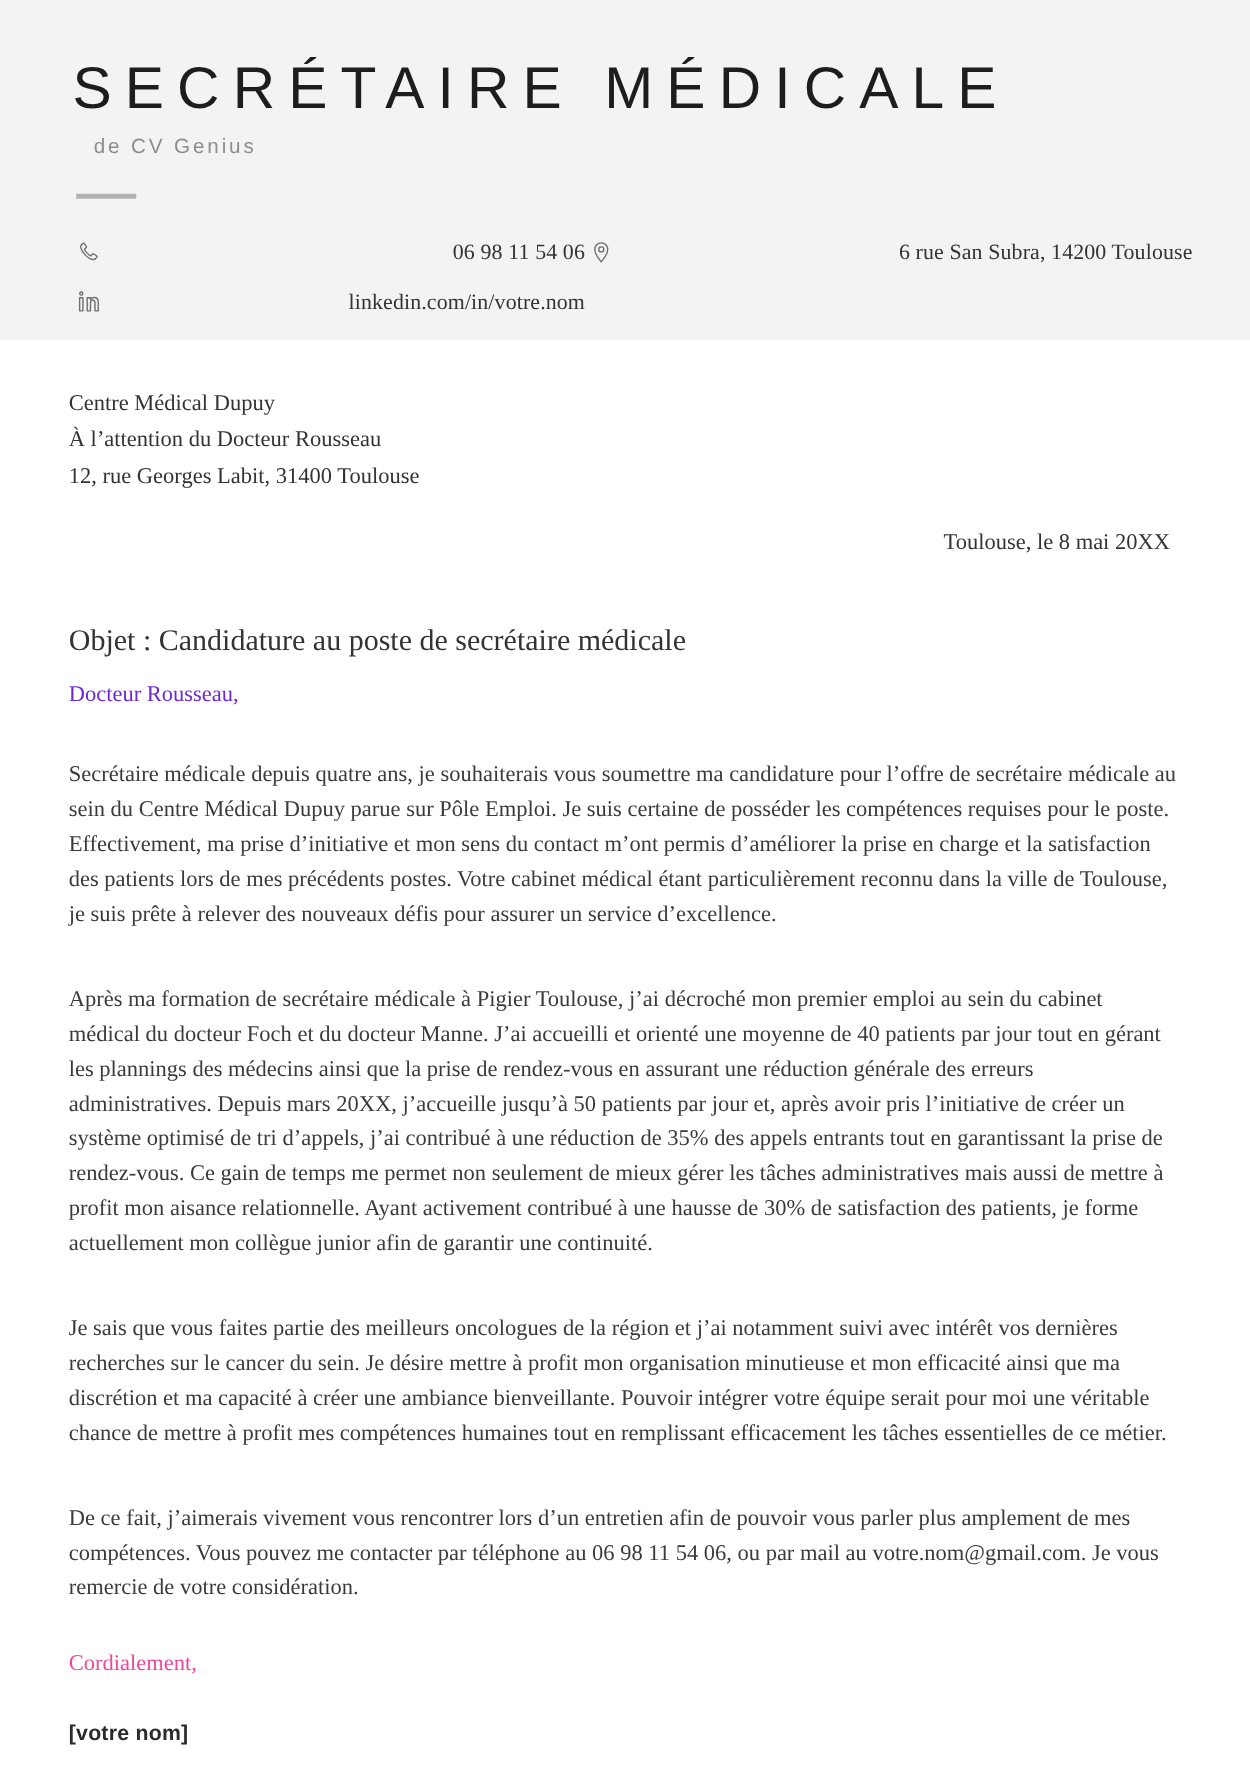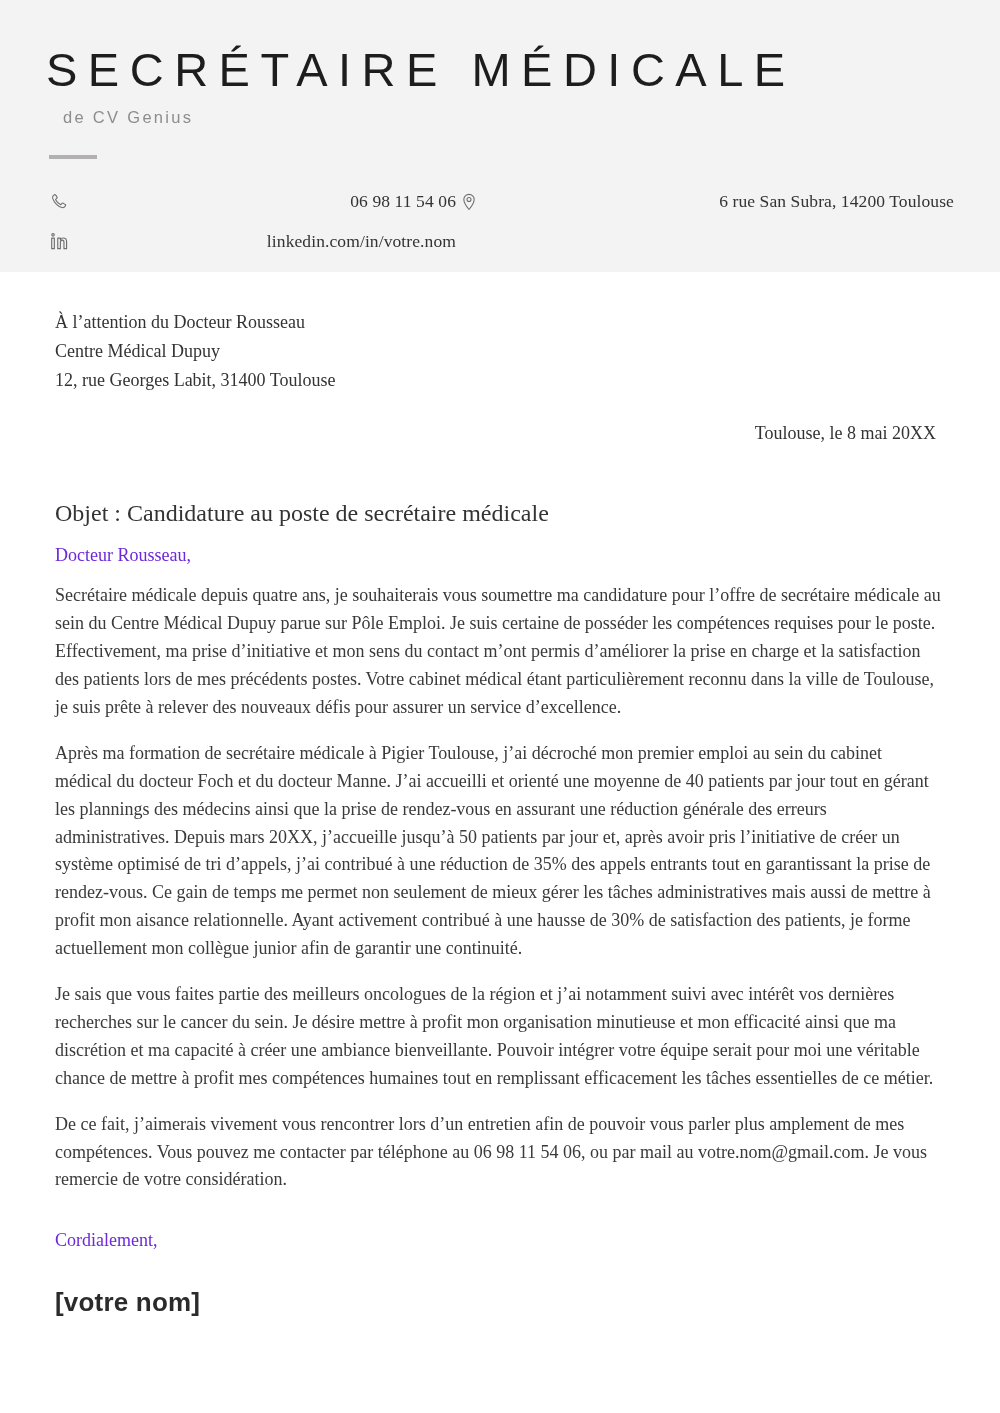--- a/index.html
+++ b/index.html
@@ -12,21 +12,21 @@
     height: 1413px;
     font-family: "Liberation Serif", "DejaVu Serif", serif;
     color: #3a3a3a;
     overflow: hidden;
     position: relative;
   }
 
   
   .header-band {
     background: #f2f3f2;
-    padding: 44px 0 0 0;
+    padding: 44px 0 0 12px;
     height: 272px;
     box-sizing: border-box;
   }
   .header-inner {
     padding: 0 46px;
   }
   .doc-title {
     font-family: "Liberation Sans", "DejaVu Sans", sans-serif;
     font-size: 47px;
     font-weight: 300;
@@ -109,33 +109,33 @@
   .salutation {
     font-size: 18px;
     color: #6d28d9;
     margin-top: 18px;
   }
 
   .body-para {
     font-size: 18px;
     line-height: 1.55;
     color: #3a3a3a;
-    margin-top: 16px;
+    margin-top: 40px;
     text-align: left;
     max-width: 888px;
   }
 
   .closing {
     font-size: 18px;
-    color: #6d28d9;
+    color: #ec4899;
     margin-top: 36px;
   }
   .signature {
     font-family: "Liberation Sans", "DejaVu Sans", sans-serif;
-    font-size: 26px;
+    font-size: 17px;
     font-weight: 700;
     color: #2b2b2b;
     margin-top: 36px;
     letter-spacing: 0.2px;
   }
 </style>
 </head>
 <body>
 
 <div class="header-band">
@@ -177,22 +177,22 @@
         <span class="contact-text">linkedin.com/in/votre.nom</span>
       </div>
 
     </div>
   </div>
 </div>
 
 <div class="letter">
 
   <div class="recipient">
+    <div>Centre Médical Dupuy</div>
     <div>À l’attention du Docteur Rousseau</div>
-    <div>Centre Médical Dupuy</div>
     <div>12, rue Georges Labit, 31400 Toulouse</div>
   </div>
 
   <div class="date-line">Toulouse, le 8 mai 20XX</div>
 
   <div class="subject">Objet : Candidature au poste de secrétaire médicale</div>
 
   <div class="salutation">Docteur Rousseau,</div>
 
   <p class="body-para">Secrétaire médicale depuis quatre ans, je souhaiterais vous soumettre ma candidature pour l’offre de secrétaire médicale au sein du Centre Médical Dupuy parue sur Pôle Emploi. Je suis certaine de posséder les compétences requises pour le poste. Effectivement, ma prise d’initiative et mon sens du contact m’ont permis d’améliorer la prise en charge et la satisfaction des patients lors de mes précédents postes. Votre cabinet médical étant particulièrement reconnu dans la ville de Toulouse, je suis prête à relever des nouveaux défis pour assurer un service d’excellence.</p>

